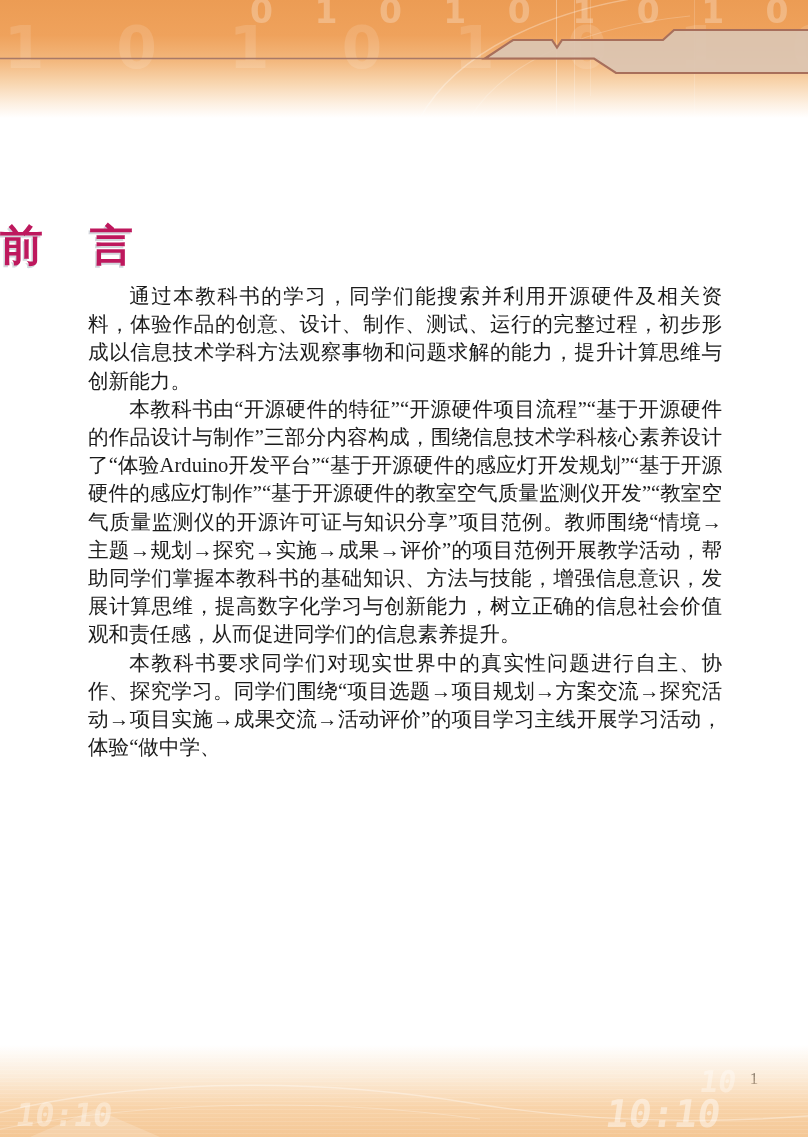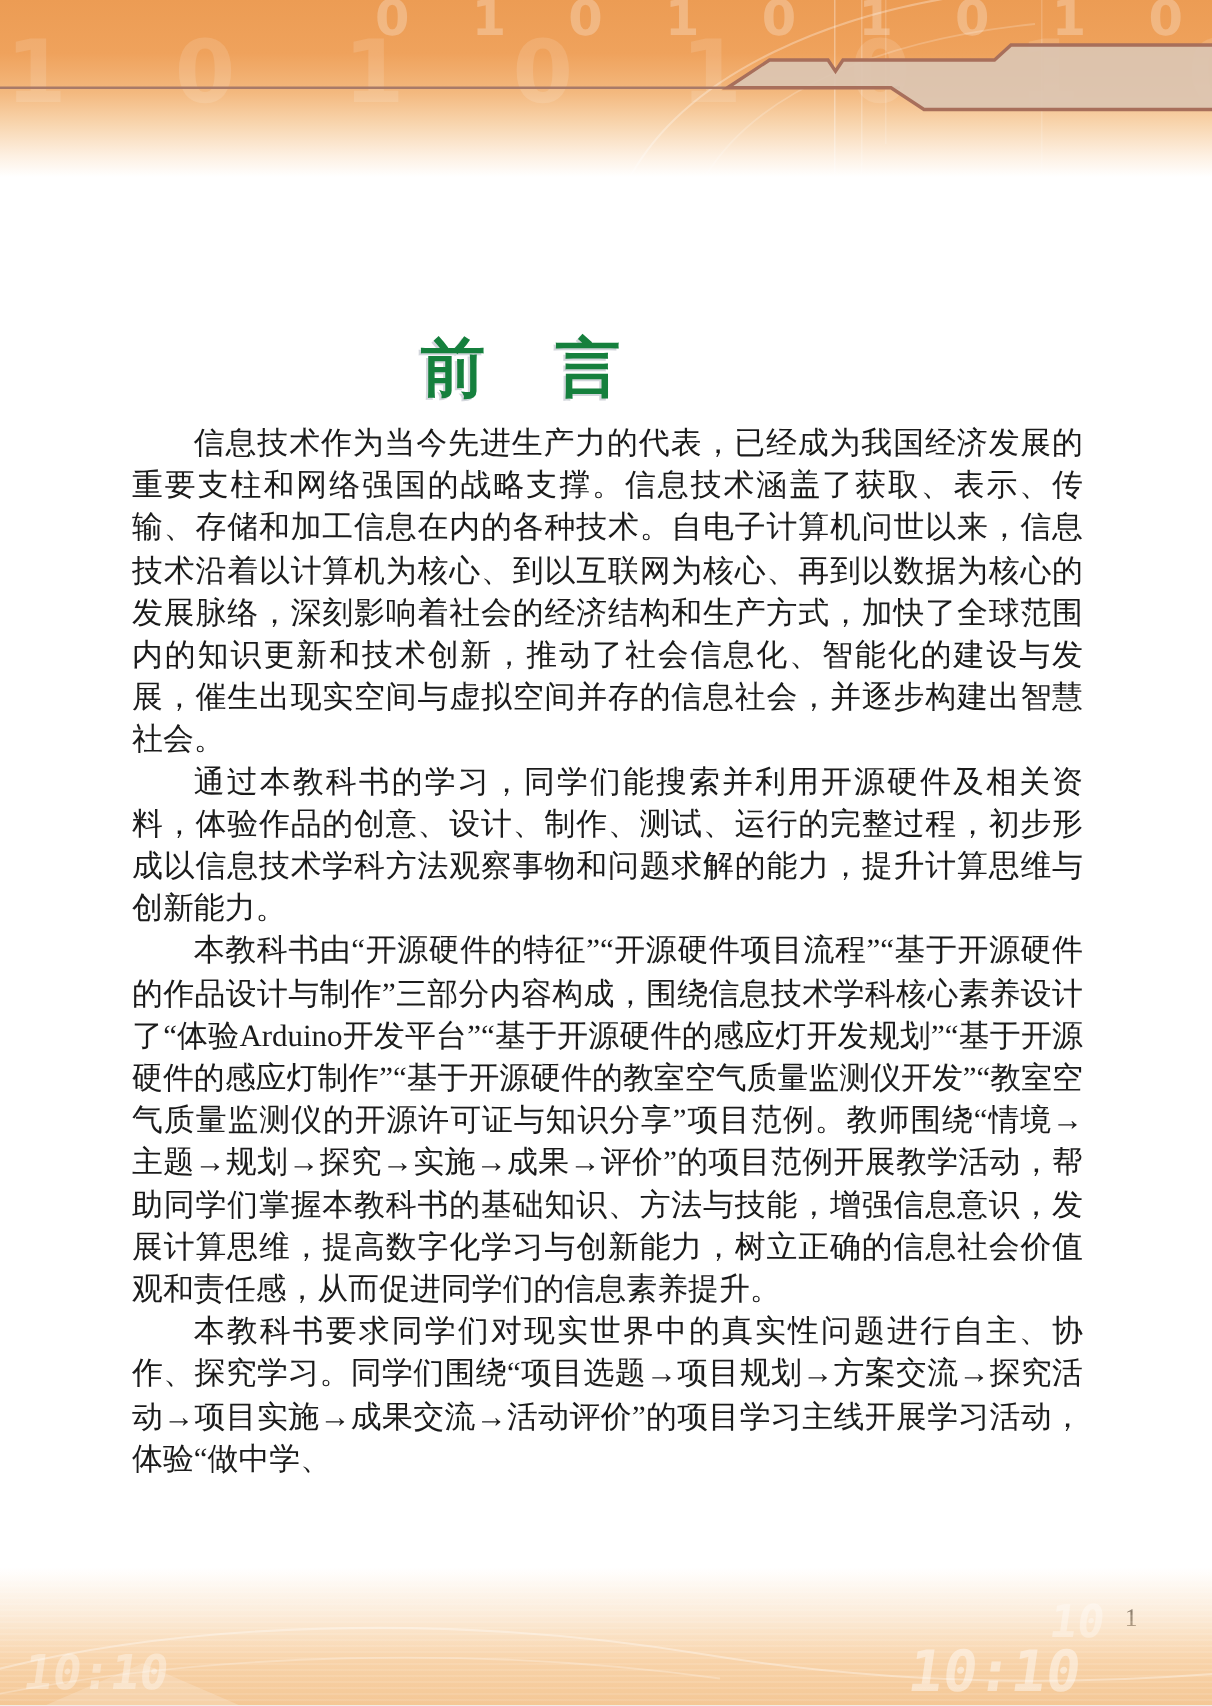--- a/index.html
+++ b/index.html
@@ -30,21 +30,21 @@
   .vline { position:absolute; top:0; width:1px; background:rgba(255,255,255,0.32); }
   .vl1 { left:556px; height:118px; }
   .vl2 { left:574px; height:118px; opacity:.7; }
   .vl3 { left:590px; height:96px;  opacity:.5; }
   .vl4 { left:694px; height:118px; opacity:.5; }
   .header-svg { position:absolute; top:0; left:0; }
 
   
   .title {
     position:absolute; top:188px; left:0; width:696px;
-    text-align:center; font-size:43px; font-weight:bold; color:#15803d;
+    text-align:left; font-size:43px; font-weight:bold; color:#be185d;
     letter-spacing:2px;
     text-shadow:-1.5px 1.5px 0 rgba(110,118,138,0.30);
   }
 
   
   .content {
     position:absolute; top:282px; left:88px; width:634px;
     color:#1b1b1b; font-size:20.6px; line-height:28.2px;
     text-align:justify; text-justify:inter-ideograph;
   }
@@ -95,21 +95,20 @@
       <path d="M420,118 C460,46 560,8 650,-4" stroke="rgba(255,255,255,0.30)" stroke-width="1.4" fill="none"></path>
       <path d="M470,118 C505,60 590,26 690,16" stroke="rgba(255,255,255,0.20)" stroke-width="1.2" fill="none"></path>
       <path d="M0,58.5 H600" stroke="#A87A68" stroke-width="1.6" fill="none"></path>
       <path d="M485,58.5 L513,40 L552,40 L557,47.5 L562,40 L663,40 L674,30 L810,30 L810,73 L616,73 L594,58.5 Z" fill="#DCC5B1" fill-opacity="0.93" stroke="#A86F5B" stroke-width="2.2"></path>
     </svg>
   </div>
 
   <h1 class="title">前　言</h1>
 
   <div class="content">
-    <p>信息技术作为当今先进生产力的代表，已经成为我国经济发展的重要支柱和网络强国的战略支撑。信息技术涵盖了获取、表示、传输、存储和加工信息在内的各种技术。自电子计算机问世以来，信息技术沿着以计算机为核心、到以互联网为核心、再到以数据为核心的发展脉络，深刻影响着社会的经济结构和生产方式，加快了全球范围内的知识更新和技术创新，推动了社会信息化、智能化的建设与发展，催生出现实空间与虚拟空间并存的信息社会，并逐步构建出智慧社会。</p>
     <p>通过本教科书的学习，同学们能搜索并利用开源硬件及相关资料，体验作品的创意、设计、制作、测试、运行的完整过程，初步形成以信息技术学科方法观察事物和问题求解的能力，提升计算思维与创新能力。</p>
     <p>本教科书由“开源硬件的特征”“开源硬件项目流程”“基于开源硬件的作品设计与制作”三部分内容构成，围绕信息技术学科核心素养设计了“体验Arduino开发平台”“基于开源硬件的感应灯开发规划”“基于开源硬件的感应灯制作”“基于开源硬件的教室空气质量监测仪开发”“教室空气质量监测仪的开源许可证与知识分享”项目范例。教师围绕“情境→主题→规划→探究→实施→成果→评价”的项目范例开展教学活动，帮助同学们掌握本教科书的基础知识、方法与技能，增强信息意识，发展计算思维，提高数字化学习与创新能力，树立正确的信息社会价值观和责任感，从而促进同学们的信息素养提升。</p>
     <p>本教科书要求同学们对现实世界中的真实性问题进行自主、协作、探究学习。同学们围绕“项目选题→项目规划→方案交流→探究活动→项目实施→成果交流→活动评价”的项目学习主线开展学习活动，体验“做中学、</p>
   </div>
 
   <div class="page-num">1</div>
 
   <div class="footer">
     <svg class="footer-svg" width="808" height="92" viewBox="0 0 808 92">
       <path d="M-10,70 C120,36 300,30 470,58 C580,76 700,80 820,70" stroke="rgba(255,255,255,0.35)" stroke-width="1.4" fill="none"></path>

